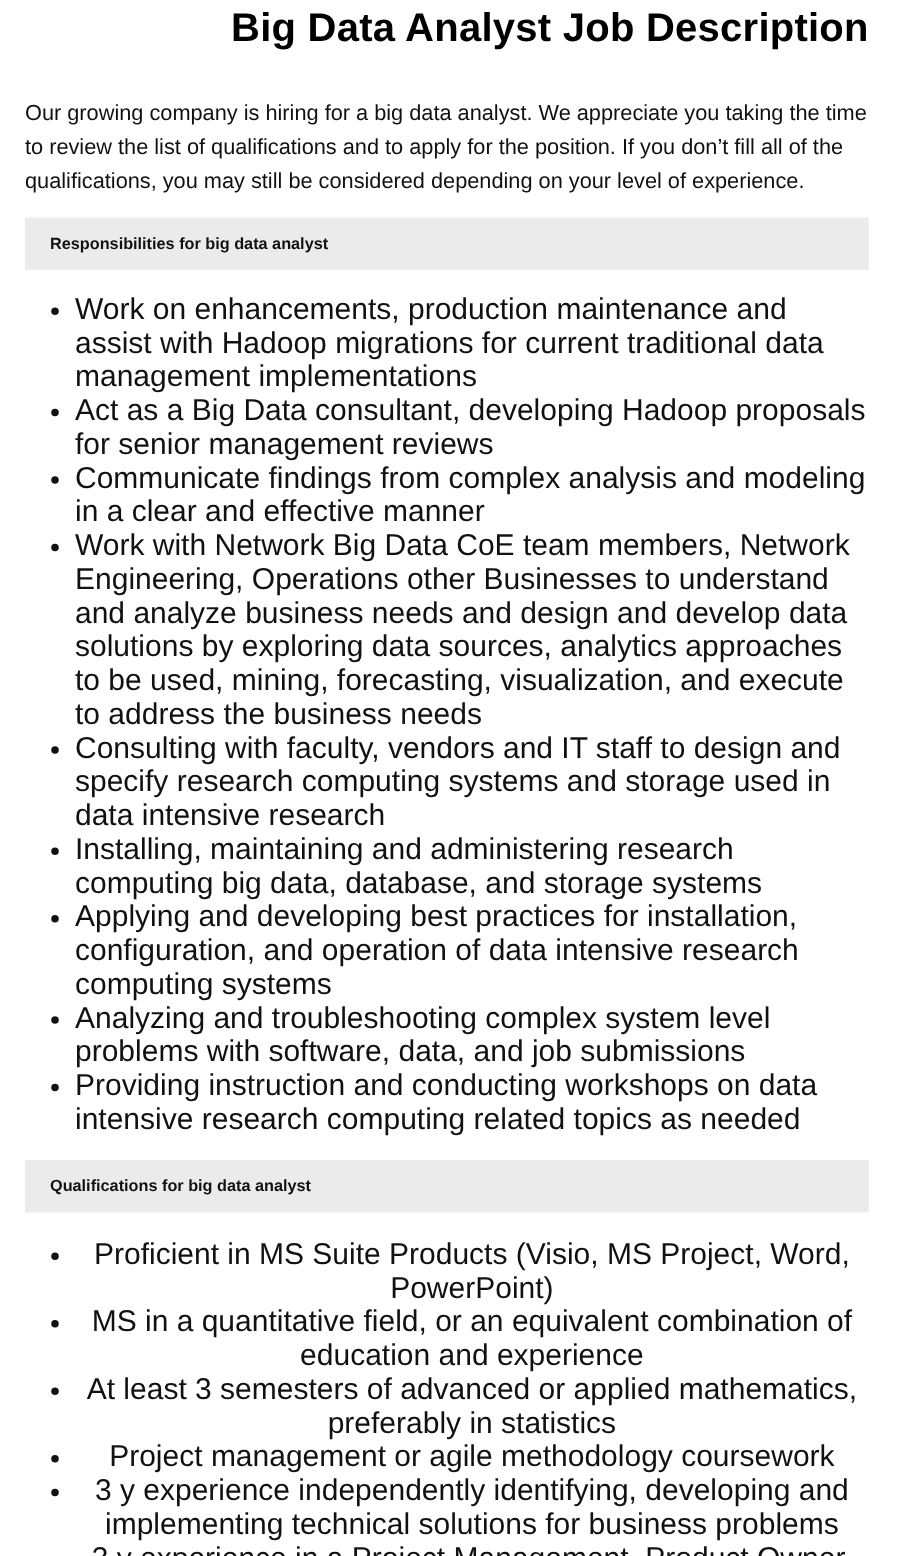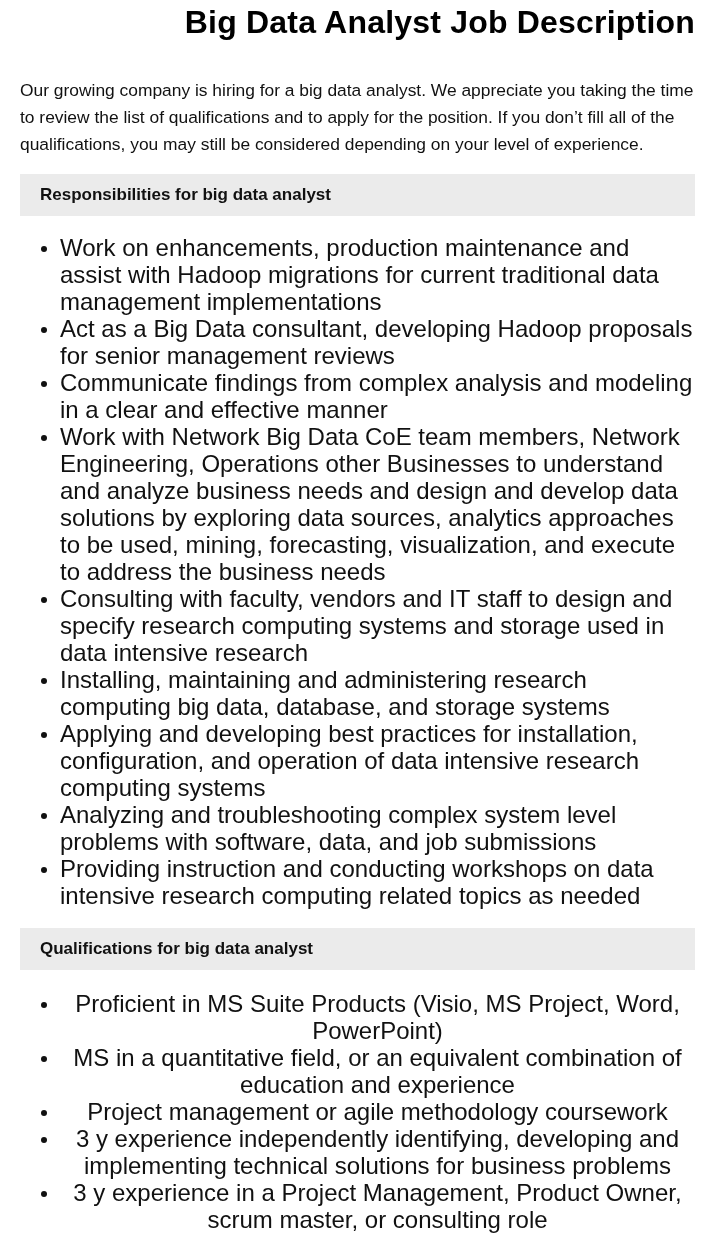--- a/index.html
+++ b/index.html
@@ -35,21 +35,21 @@
       font-size: 17.4px;
       line-height: 27px;
       color: #111111;
     }
     .section-header {
       margin-top: 16px;
       background: #ebebeb;
       height: 42px;
       line-height: 42px;
       padding-left: 20px;
-      font-size: 17px;
+      font-size: 13px;
       font-weight: bold;
       color: #111111;
       width: 675px;
       box-sizing: border-box;
     }
     ul.items {
       margin: 18px 0 0 0;
       padding: 0 0 0 40px;
       font-size: 24px;
       line-height: 27px;
@@ -96,17 +96,18 @@
     <li><span class="bullet"></span><span>Applying and developing best practices for installation, configuration, and operation of data intensive research computing systems</span></li>
     <li><span class="bullet"></span><span>Analyzing and troubleshooting complex system level problems with software, data, and job submissions</span></li>
     <li><span class="bullet"></span><span>Providing instruction and conducting workshops on data intensive research computing related topics as needed</span></li>
   </ul>
 
   <div class="section-header sec-quals">Qualifications for big data analyst</div>
 
   <ul class="items quals">
     <li><span class="bullet"></span><span>Proficient in MS Suite Products (Visio, MS Project, Word, PowerPoint)</span></li>
     <li><span class="bullet"></span><span>MS in a quantitative field, or an equivalent combination of education and experience</span></li>
+    <li><span class="bullet"></span><span>At least 3 semesters of advanced or applied mathematics, preferably in statistics</span></li>
     <li><span class="bullet"></span><span>Project management or agile methodology coursework</span></li>
     <li><span class="bullet"></span><span>3 y experience independently identifying, developing and implementing technical solutions for business problems</span></li>
     <li><span class="bullet"></span><span>3 y experience in a Project Management, Product Owner, scrum master, or consulting role</span></li>
   </ul>
 </div>
 
 </body></html>

